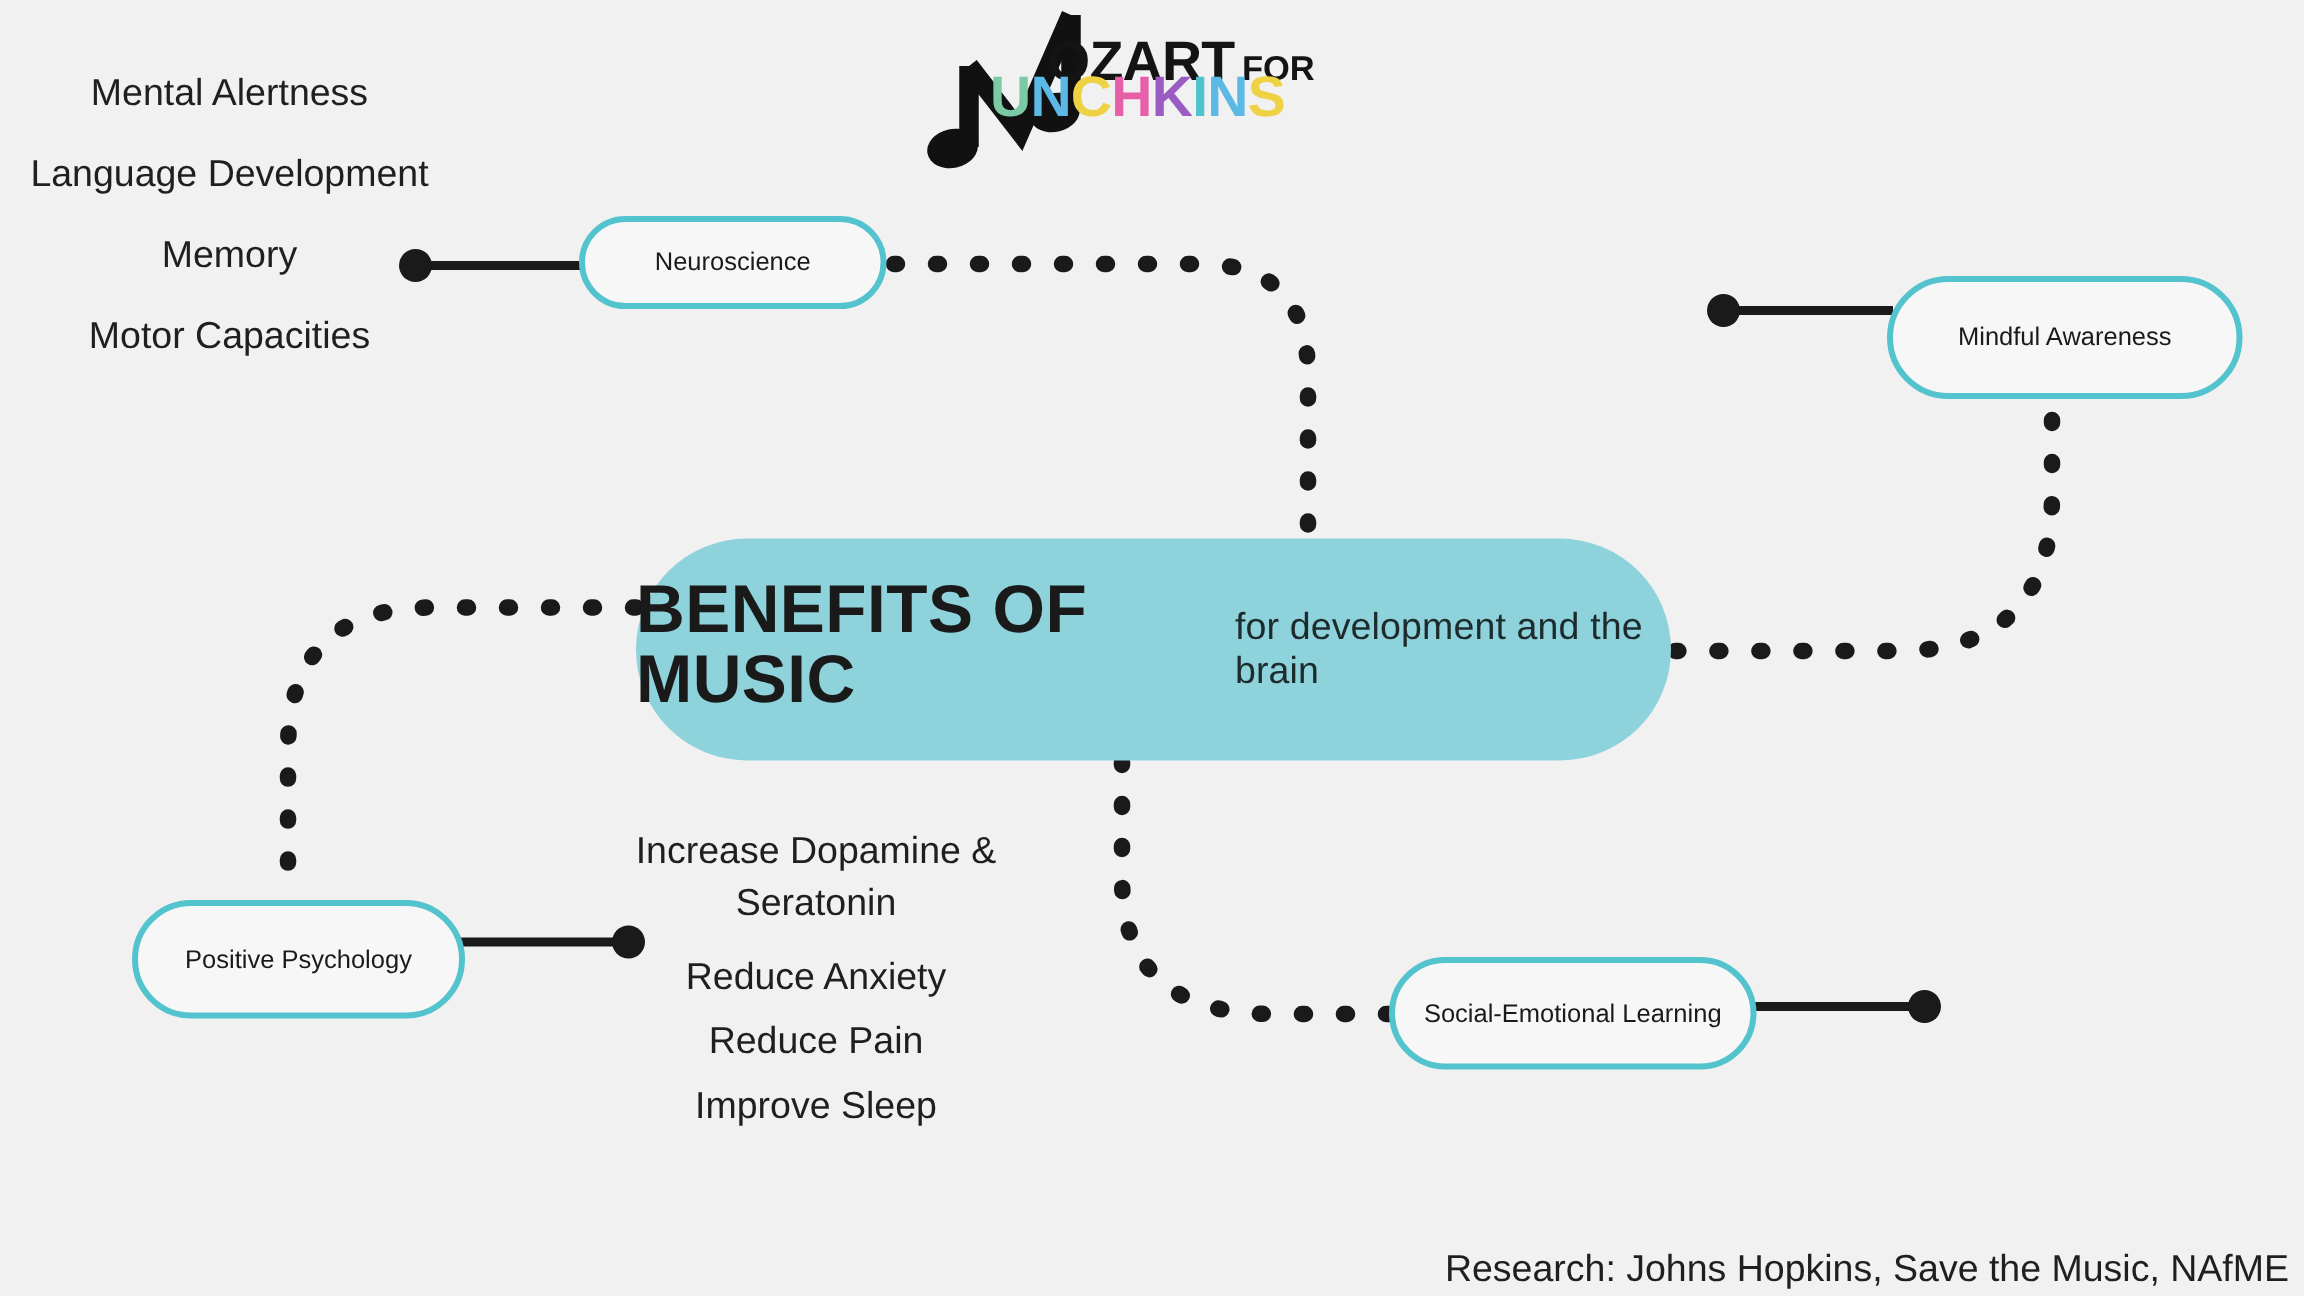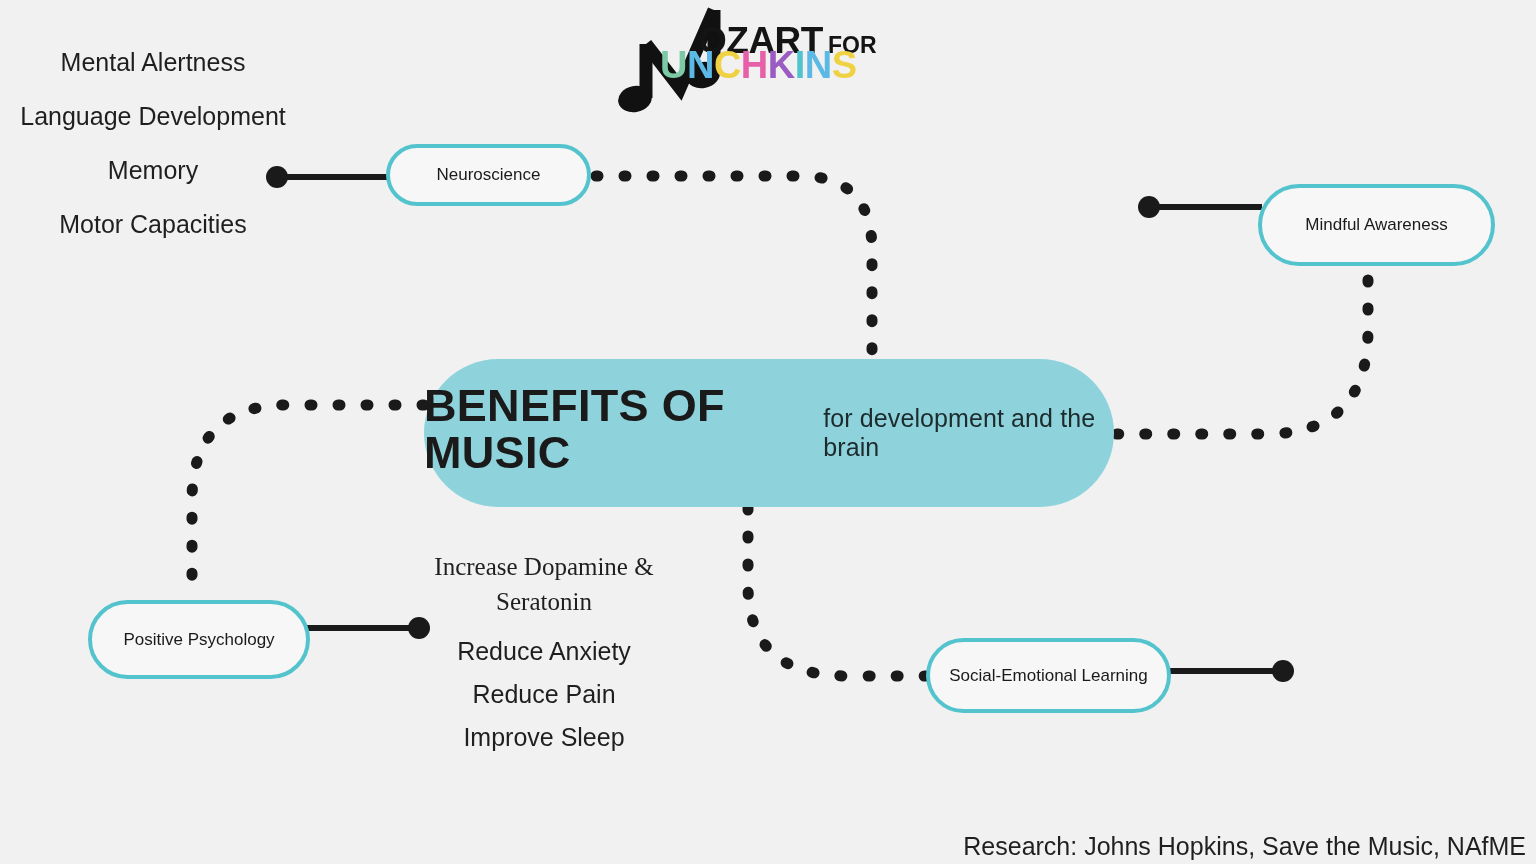--- a/index.html
+++ b/index.html
@@ -133,21 +133,21 @@
     position: absolute;
     display: flex;
     flex-direction: column;
   }
   .leaf {
     font-size: 25px;
     color: #1f1f1f;
     line-height: 1.0;
     white-space: nowrap;
   }
-  .leaf.wrap { white-space: normal; font-family: Liberation Serif, serif; }
+  .leaf.wrap { white-space: normal; }
 
   #leaves-neuro { left: 0px; top: 50px; width: 306px; }
   #leaves-neuro .leaf { text-align: center; margin-bottom: 29px; }
   #leaves-neuro .leaf:nth-child(1) { text-align: center; }
 
   #leaves-mindful { left: 903px; top: 113px; width: 240px; }
   #leaves-mindful .leaf { text-align: center; margin-bottom: 29px; }
 
   #leaves-positive { left: 390px; top: 550px; width: 308px; }
   #leaves-positive .leaf { text-align: center; margin-bottom: 18px; }

